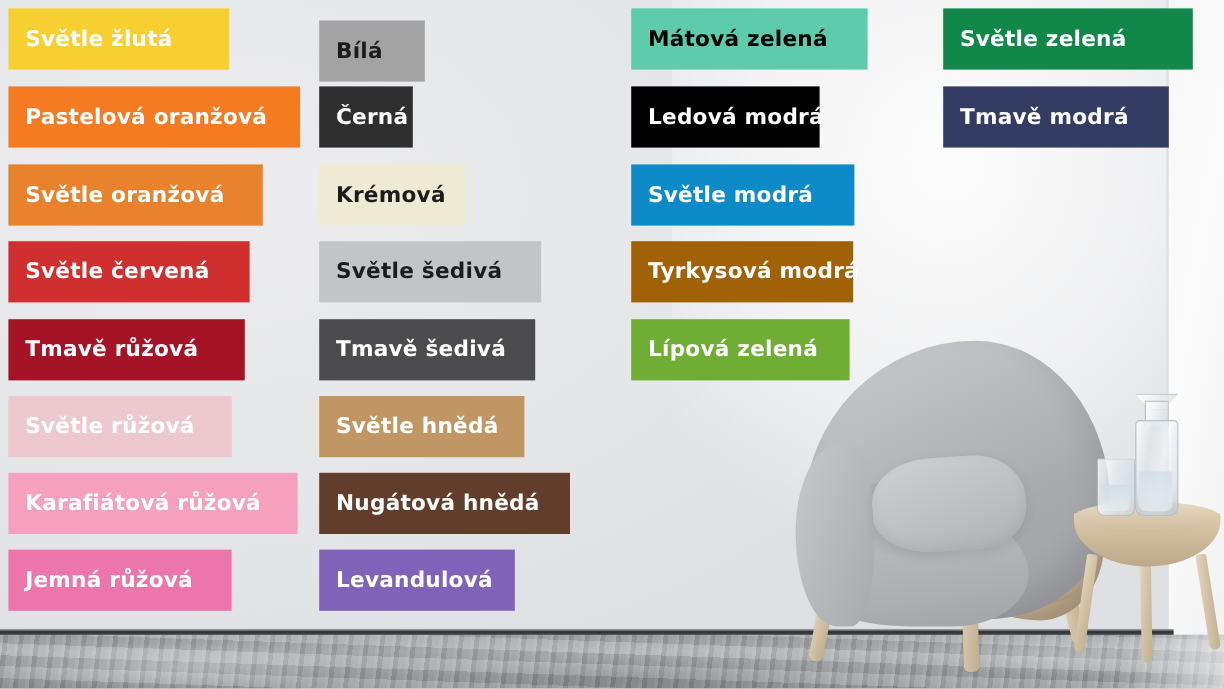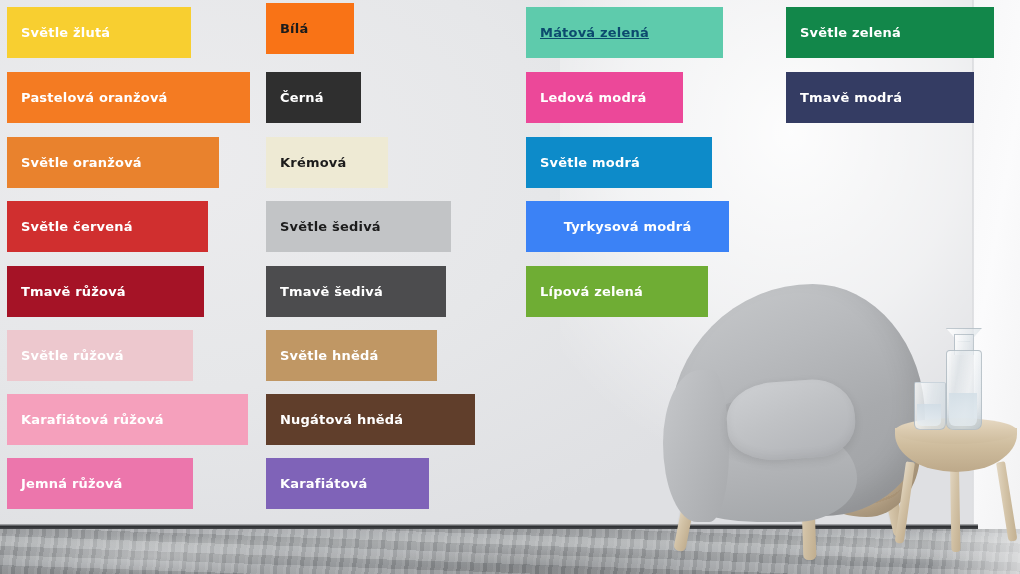--- a/index.html
+++ b/index.html
@@ -245,21 +245,21 @@
     position: absolute;
     height: 51px;
     display: flex;
     align-items: center;
     box-sizing: border-box;
     padding: 0 14px;
     white-space: nowrap;
     letter-spacing: .2px;
   }
   .swatch .label {
-    font-size: 13px;
+    font-size: 18px;
     font-weight: 700;
     line-height: 1;
   }
 </style>
 </head>
 <body>
 
 <div id="scene">
 
   <div class="room">
@@ -321,56 +321,56 @@
           <span class="label" style="color: rgb(255, 255, 255);">Světle růžová</span>
         </div>
         <div class="swatch" style="top: 394px; width: 241px; background: rgb(245, 160, 188);">
           <span class="label" style="color: rgb(255, 255, 255);">Karafiátová růžová</span>
         </div>
         <div class="swatch" style="top: 458px; width: 186px; background: rgb(236, 118, 172);">
           <span class="label" style="color: rgb(255, 255, 255);">Jemná růžová</span>
         </div>
       </div>
     <div class="col col2">
-        <div class="swatch" style="top: 3px; width: 88px; background: #f97316;">
+        <div class="swatch" style="top: 17px; width: 88px; background: #a3a3a3;">
           <span class="label" style="color: rgb(28, 28, 28);">Bílá</span>
         </div>
-        <div class="swatch" style="top: 72px; width: 95px; background: rgb(47, 47, 47); text-align: center;">
+        <div class="swatch" style="top: 72px; width: 78px; background: rgb(47, 47, 47); text-align: center;">
           <span class="label" style="color: rgb(255, 255, 255);">Černá</span>
         </div>
         <div class="swatch" style="top: 137px; width: 122px; background: rgb(238, 234, 212);">
           <span class="label" style="color: rgb(28, 28, 28);">Krémová</span>
         </div>
         <div class="swatch" style="top: 201px; width: 185px; background: rgb(194, 196, 198);">
           <span class="label" style="color: rgb(28, 28, 28);">Světle šedivá</span>
         </div>
         <div class="swatch" style="top: 266px; width: 180px; background: rgb(76, 76, 78);">
           <span class="label" style="color: rgb(255, 255, 255);">Tmavě šedivá</span>
         </div>
         <div class="swatch" style="top: 330px; width: 171px; background: rgb(192, 151, 100);">
           <span class="label" style="color: rgb(255, 255, 255);">Světle hnědá</span>
         </div>
         <div class="swatch" style="top: 394px; width: 209px; background: rgb(96, 62, 43);">
           <span class="label" style="color: rgb(255, 255, 255);">Nugátová hnědá</span>
         </div>
         <div class="swatch" style="top: 458px; width: 163px; background: rgb(127, 99, 184);">
-          <span class="label" style="color: rgb(255, 255, 255);">Karafiátová</span>
+          <span class="label" style="color: rgb(255, 255, 255);">Levandulová</span>
         </div>
       </div>
     <div class="col col3">
         <div class="swatch" style="top: 7px; width: 197px; background: rgb(94, 203, 172);">
-          <span class="label" style="color: #0c4a6e; text-decoration: underline;">Mátová zelená</span>
-        </div>
-        <div class="swatch" style="top: 72px; width: 157px; background: #ec4899;">
+          <span class="label" style="color: #000000;">Mátová zelená</span>
+        </div>
+        <div class="swatch" style="top: 72px; width: 157px; background: #000000;">
           <span class="label" style="color: rgb(255, 255, 255);">Ledová modrá</span>
         </div>
         <div class="swatch" style="top: 137px; width: 186px; background: rgb(13, 139, 201);">
           <span class="label" style="color: rgb(255, 255, 255);">Světle modrá</span>
         </div>
-        <div class="swatch" style="top: 201px; width: 203px; background: #3b82f6; justify-content: center;">
+        <div class="swatch" style="top: 201px; width: 185px; background: #a16207;">
           <span class="label" style="color: rgb(255, 255, 255);">Tyrkysová modrá</span>
         </div>
         <div class="swatch" style="top: 266px; width: 182px; background: rgb(111, 173, 52);">
           <span class="label" style="color: rgb(255, 255, 255);">Lípová zelená</span>
         </div>
       </div>
     <div class="col col4">
         <div class="swatch" style="top: 7px; width: 208px; background: rgb(18, 135, 74);">
           <span class="label" style="color: rgb(255, 255, 255);">Světle zelená</span>
         </div>

